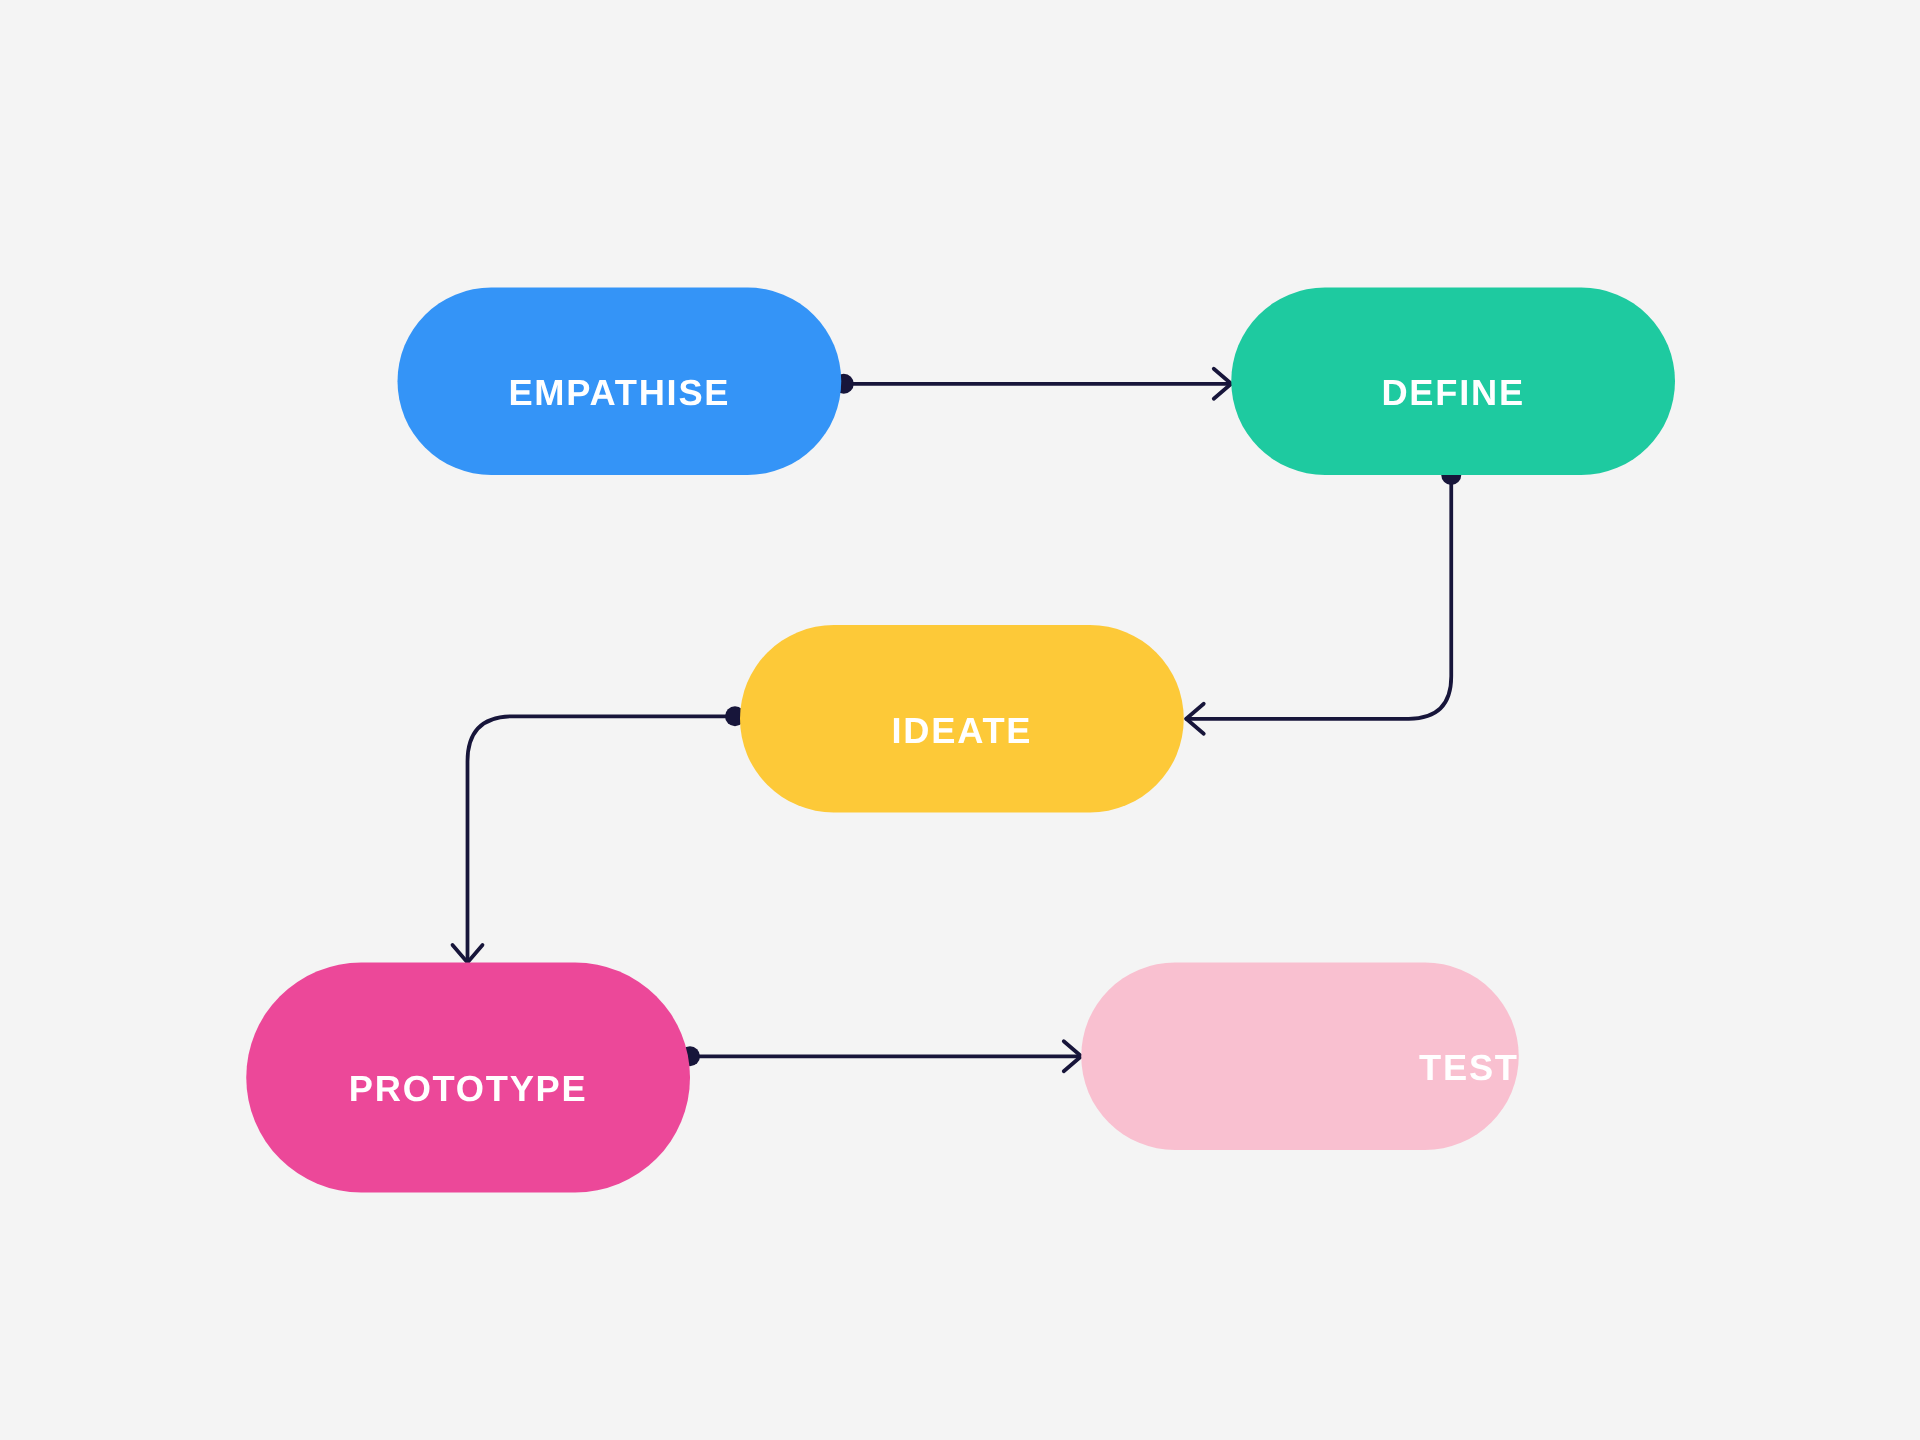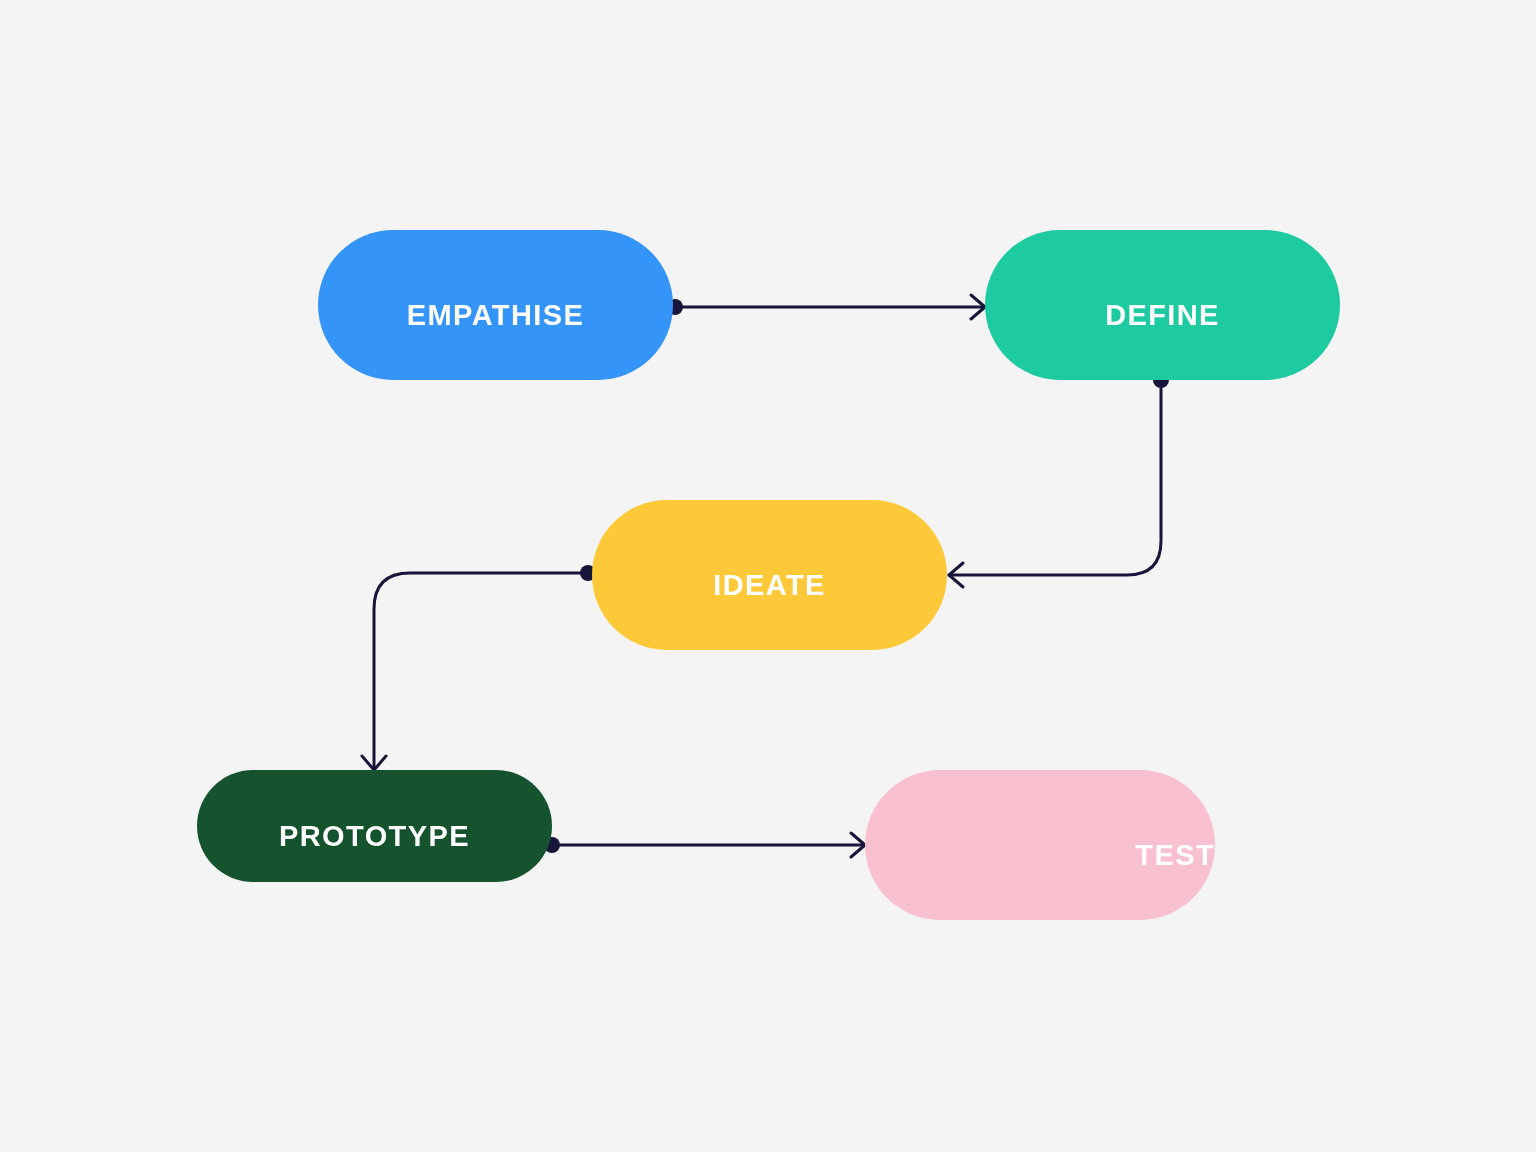--- a/index.html
+++ b/index.html
@@ -39,21 +39,21 @@
     font-size: 29px;
     letter-spacing: 1.4px;
     line-height: 1;
     white-space: nowrap;
     user-select: none;
     margin-top: 20px;
   }
   #node-empathise { left: 318px; top: 230px; width: 355px; height: 150px; background: #3494f7; }
   #node-define    { left: 985px; top: 230px; width: 355px; height: 150px; background: #1ecaa0; }
   #node-ideate    { left: 592px; top: 500px; width: 355px; height: 150px; background: #fdc938; }
-  #node-prototype { left: 197px; top: 770px; width: 355px; height: 112px; background: #14532d; }
+  #node-prototype { left: 197px; top: 770px; width: 355px; height: 184px; background: #ec4899; }
   #node-test      { left: 865px; top: 770px; width: 350px; height: 150px; background: #f9c0d0; justify-content: flex-end; }
 </style>
 </head>
 <body>
 
 <div id="canvas">
 
   <svg id="edges" viewBox="0 0 1536 1152">
 
     <g>

